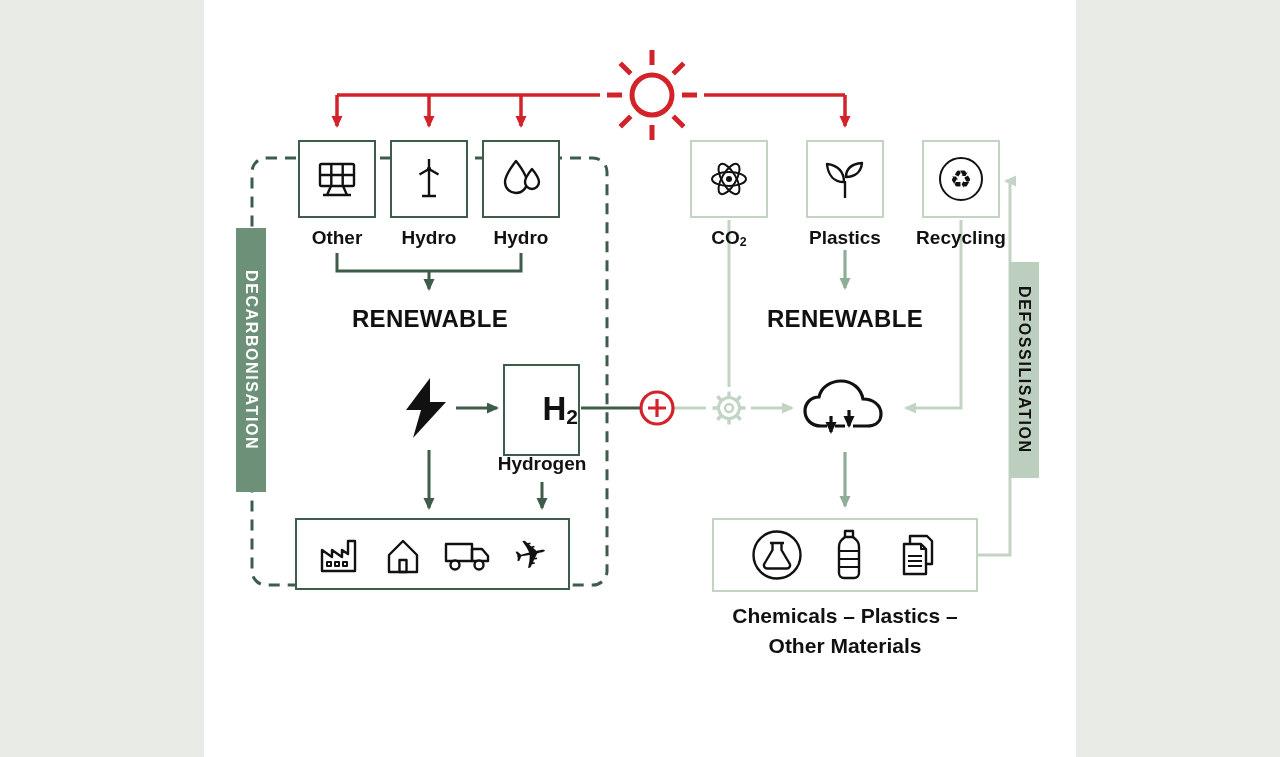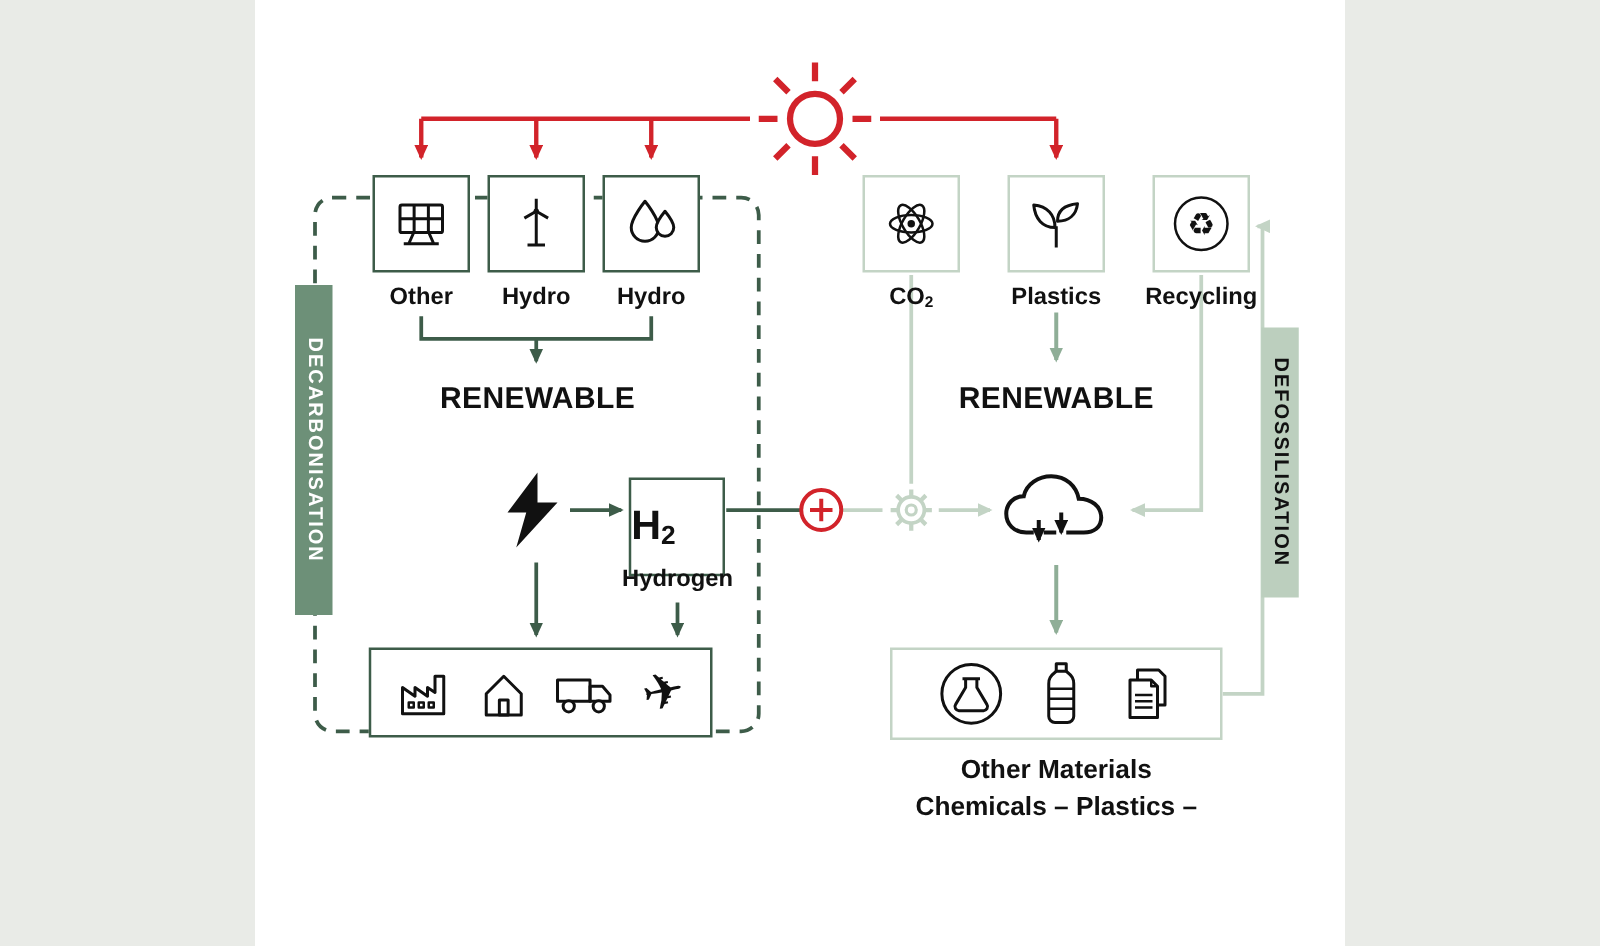--- a/index.html
+++ b/index.html
@@ -15,22 +15,22 @@
   .side.right{left:1076px;width:204px}
   .overlay{position:absolute;left:0;top:0;z-index:1}
   .abs{position:absolute;z-index:2}
   .src-box{position:absolute;z-index:2;width:78px;height:78px;background:#fff;
     border:2.5px solid var(--dark-green);display:flex;align-items:center;justify-content:center}
   .src-box.light{border-color:var(--light-green)}
   .lbl{position:absolute;z-index:2;font-weight:bold;font-size:19px;text-align:center;line-height:24px}
   .sub{font-size:.65em;vertical-align:-0.18em}
   .big-title{position:absolute;z-index:2;font-weight:bold;font-size:24px;line-height:32px;
     text-align:center;letter-spacing:.3px}
-  .h2-box{position:absolute;z-index:2;left:503px;top:382px;width:77px;height:79px;background:#fff;
-    border:2.5px solid var(--dark-green);display:flex;align-items:center;justify-content:flex-start}
+  .h2-box{position:absolute;z-index:2;left:503px;top:364px;width:77px;height:92px;background:#fff;
+    border:2.5px solid var(--dark-green);display:flex;align-items:center;justify-content:flex-end}
   .h2-text{font-weight:bold;font-size:33px}
   .h2-text .sub2{font-size:21px;vertical-align:-0.2em}
   .big-box{position:absolute;z-index:2;background:#fff;display:flex;align-items:center;
     justify-content:center;gap:20px}
   .big-box.dark{border:2.5px solid var(--dark-green)}
   .big-box.light{border:2.5px solid var(--light-green);gap:30px}
   .plane{font-family:"DejaVu Sans",sans-serif;font-size:40px;line-height:40px;
     transform:rotate(-12deg);display:inline-block;color:var(--ink)}
   .recycle-circle{width:44px;height:44px;border:2.4px solid var(--ink);border-radius:50%;
     display:flex;align-items:center;justify-content:center}
@@ -242,22 +242,22 @@
       <path class="st-ink" style="stroke-width:2" d="M5 22 H25 M5 30 H25 M5 38 H25"></path>
     </svg>
     <svg width="46" height="46" viewBox="0 0 46 46">
       <path class="st-ink-f" d="M16 4 H33 L38 9 V32 H16 Z"></path>
       <path class="st-ink-f" d="M10 12 H27 L32 17 V42 H10 Z"></path>
       <path class="st-ink" style="stroke-width:2" d="M27 12 V17 H32 M14 24 H28 M14 29 H28 M14 34 H28"></path>
     </svg>
   </div>
 
   <div class="caption" style="left:695px;top:601px;width:300px">
+    <div>Chemicals – Plastics –</div>
     <div>Other Materials</div>
-    <div>Chemicals – Plastics –</div>
   </div>
 
   <div class="badge dark" style="left:236px;top:228px;width:30px;height:264px">
     <span class="vtext">DECARBONISATION</span>
   </div>
   <div class="badge lightb" style="left:1009px;top:262px;width:30px;height:216px">
     <span class="vtext">DEFOSSILISATION</span>
   </div>
 
 </div>

